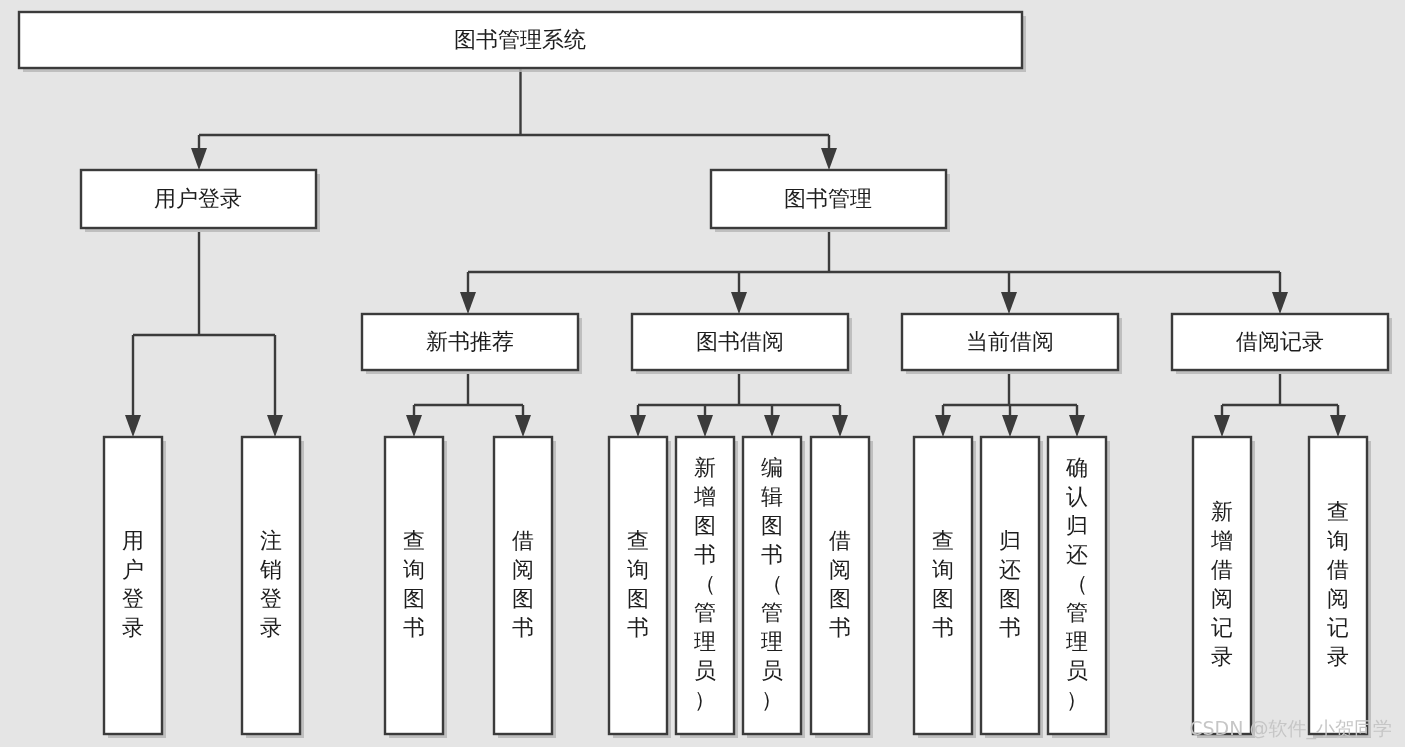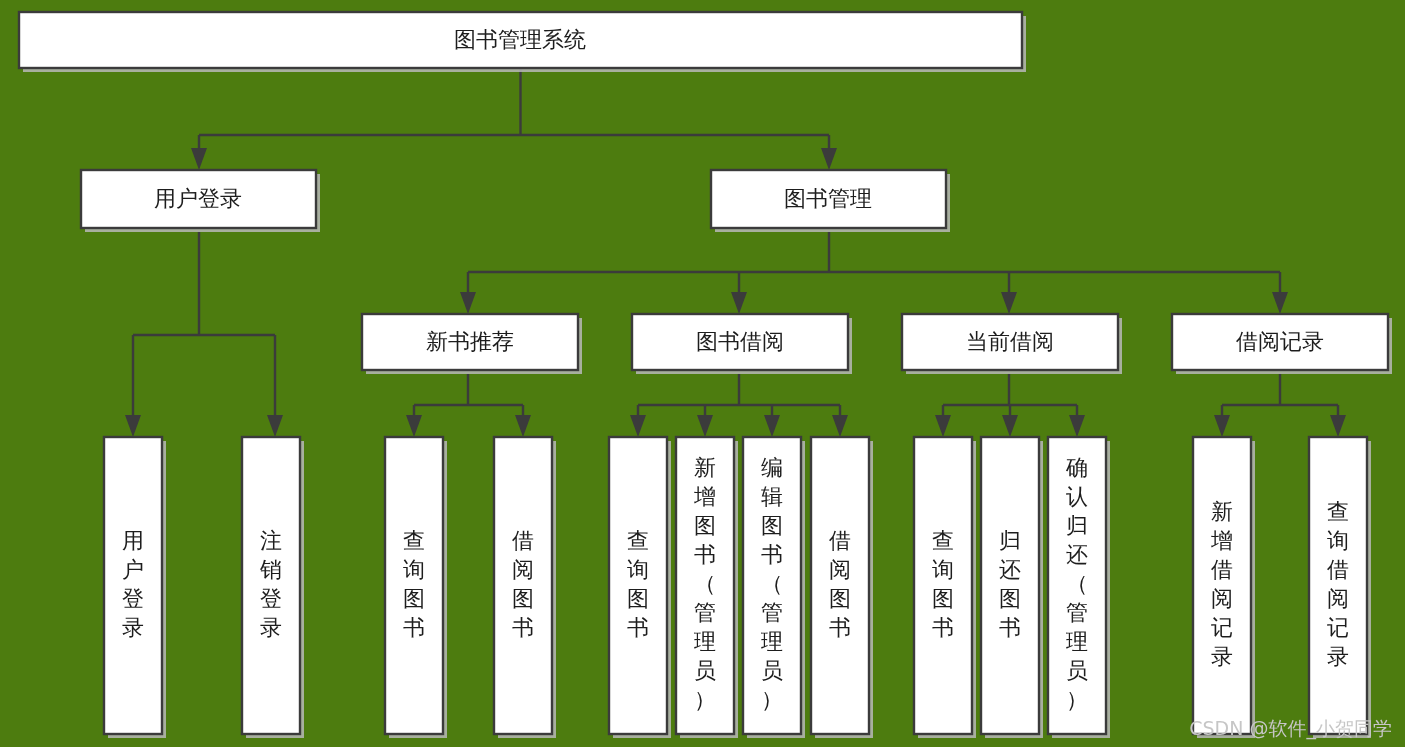--- a/index.html
+++ b/index.html
@@ -8,21 +8,21 @@
     padding: 0;
     background: #ffffff;
   }
   body {
     font-family: "DejaVu Sans", "Liberation Sans", sans-serif;
   }
   #diagram-root {
     position: relative;
     width: 1405px;
     height: 747px;
-    background: #4d7c0f;
+    background: #e5e5e5;
     overflow: hidden;
   }
   svg#flow-svg {
     position: absolute;
     left: 0;
     top: 0;
     width: 1405px;
     height: 747px;
   }
   .node-box {

